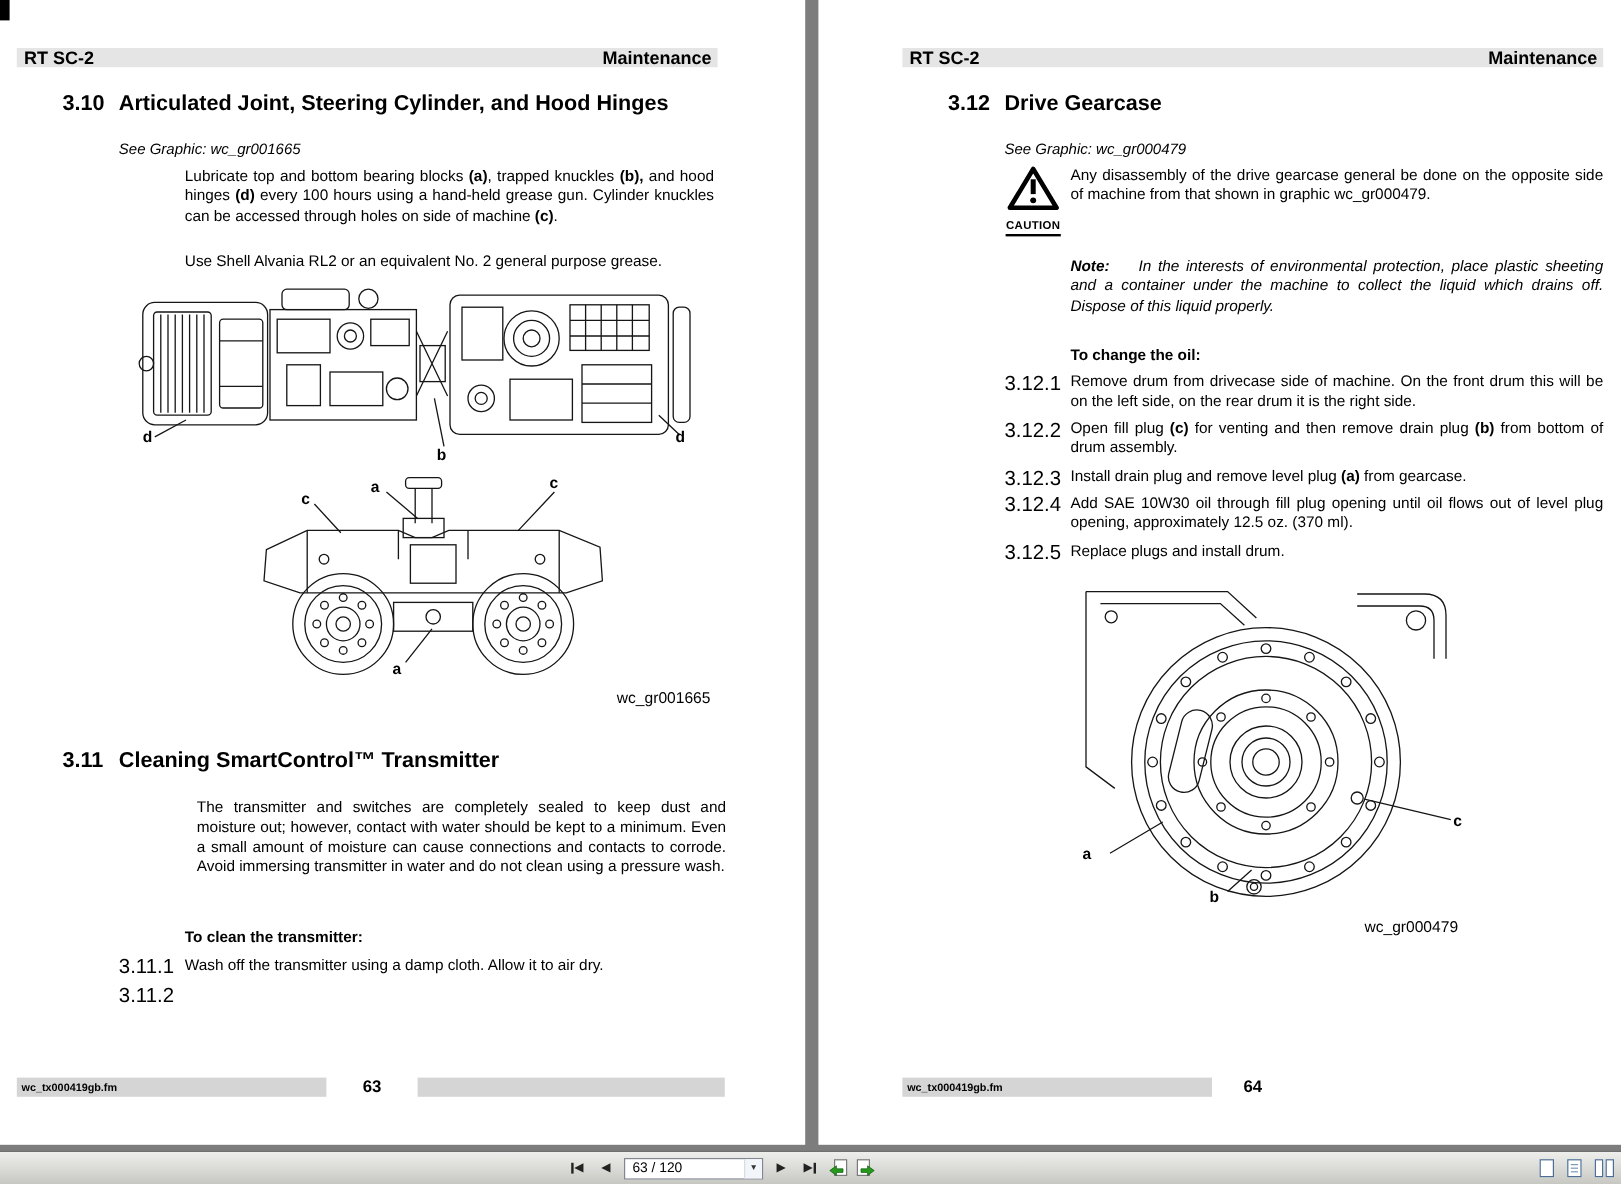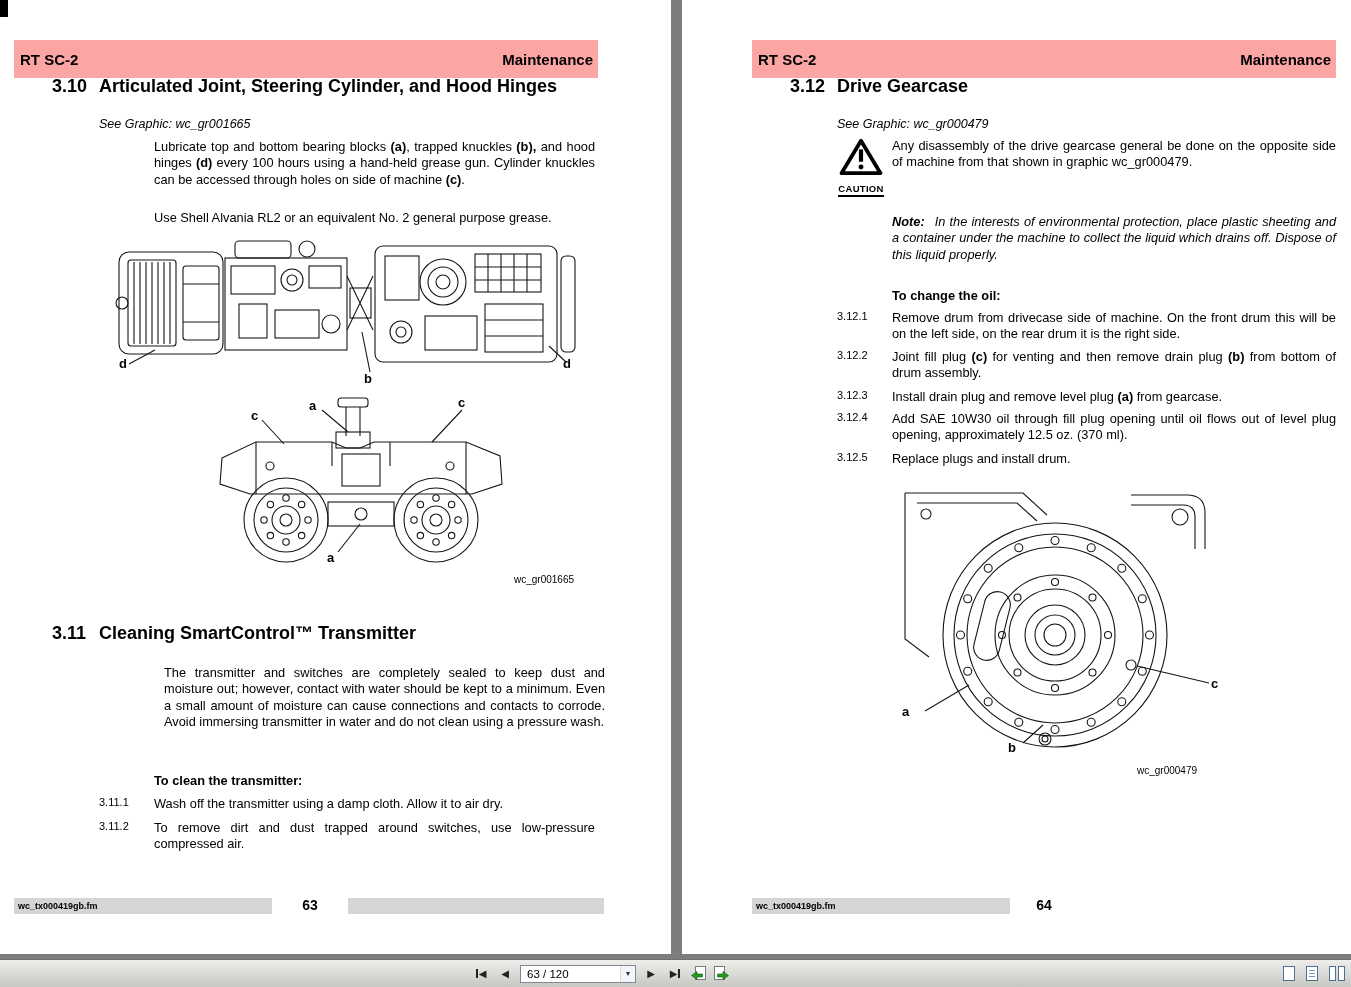--- a/index.html
+++ b/index.html
@@ -4,36 +4,36 @@
 <style>
   * { margin:0; padding:0; box-sizing:border-box; }
   body { font-family:"Liberation Sans", sans-serif; color:#000; }
   .screen { position:relative; width:1351px; height:987px; background:#7d7d7d; overflow:hidden; }
   .corner-mark { position:absolute; left:0; top:0; width:8px; height:17px; background:#000; z-index:6; }
 
   .page { position:absolute; top:0; height:954px; background:#fff; }
   .page-left  { left:0;    width:671px; }
   .page-right { left:682px; width:669px; }
 
-  .hdr-bar { position:absolute; height:38px; background:#fca5a5; display:flex; justify-content:space-between; align-items:center; padding:0 5px 0 6px; }
+  .hdr-bar { position:absolute; height:16px; background:#e5e5e5; display:flex; justify-content:space-between; align-items:center; padding:0 5px 0 6px; }
   .hdr-bar span { font-size:15px; font-weight:bold; }
 
   .sec-num, .sec-title { position:absolute; font-size:18px; font-weight:bold; white-space:nowrap; }
   .see-graphic { position:absolute; font-size:12.5px; font-style:italic; white-space:nowrap; }
   .body-text { position:absolute; font-size:12.8px; line-height:16.3px; }
   .just { text-align:justify; }
   .italic { font-style:italic; }
   .sub-heading { position:absolute; font-size:12.8px; font-weight:bold; white-space:nowrap; }
-  .step-num { position:absolute; font-size:11px; white-space:nowrap;text-align:center; }
-  .note-label { font-weight:bold; font-style:italic; padding-right:10px; }
+  .step-num { position:absolute; font-size:17px; white-space:nowrap;text-align:center; }
+  .note-label { font-weight:bold; font-style:italic; padding-right:24px; }
 
   .fig { position:absolute; }
   .fig svg { display:block; width:100%; height:100%; }
   .fig-label { position:absolute; font-size:13px; font-weight:bold; line-height:14px; }
-  .fig-caption { position:absolute; font-size:10px; white-space:nowrap; }
+  .fig-caption { position:absolute; font-size:13px; white-space:nowrap; }
 
   .caution-tri { position:absolute; }
   .caution-label-box { position:absolute; text-align:center; }
   .caution-label-box span { display:inline-block; font-size:9.5px; font-weight:bold; border-bottom:2px solid #000; padding-bottom:1px; letter-spacing:.3px; }
 
   .footer-bar { position:absolute; height:16px; background:#d5d5d5; overflow:hidden; }
   .footer-file { font-size:9px; font-weight:bold; line-height:16px; padding-left:4px; white-space:nowrap; }
   .page-num { position:absolute; font-size:14px; font-weight:bold; text-align:center; }
 
   .toolbar { position:absolute; left:0; right:0; top:959px; height:28px;
@@ -168,21 +168,20 @@
 
     <div class="sec-num" style="left:52px;top:623px">3.11</div>
     <div class="sec-title" style="left:99px;top:623px">Cleaning SmartControl™ Transmitter</div>
 
     <div class="body-text just" style="left:164px;top:665px;width:441px">The transmitter and switches are completely sealed to keep dust and moisture out; however, contact with water should be kept to a minimum. Even a small amount of moisture can cause connections and contacts to corrode. Avoid immersing transmitter in water and do not clean using a pressure wash.</div>
     <div class="sub-heading" style="left:154px;top:773px">To clean the transmitter:</div>
 
     <div class="step-num" style="left:99px;top:796px">3.11.1</div>
     <div class="body-text" style="left:154px;top:796px;width:441px">Wash off the transmitter using a damp cloth. Allow it to air dry.</div>
     <div class="step-num" style="left:99px;top:820px">3.11.2</div>
-    <div class="body-text just" style="left:154px;top:820px;width:441px">To remove dirt and dust trapped around switches, use low-pressure compressed air.</div>
 
     <div class="footer-bar" style="left:14px;top:898px;width:258px">
       <div class="footer-file">wc_tx000419gb.fm</div>
     </div>
     <div class="page-num" style="left:272px;top:897px;width:76px">63</div>
     <div class="footer-bar" style="left:348px;top:898px;width:256px"></div>
   </div>
 
   <div class="page page-right">
     <div class="hdr-bar" style="left:70px;top:40px;width:584px">
@@ -208,21 +207,21 @@
 
 
     <div class="body-text just italic" style="left:210px;top:214px;width:444px"><span class="note-label">Note:</span><span>In the interests of environmental protection, place plastic sheeting and a container under the machine to collect the liquid which drains off.  Dispose of this liquid properly.</span></div>
 
     <div class="sub-heading" style="left:210px;top:288px">To change the oil:</div>
 
     <div class="step-num" style="left:155px;top:310px">3.12.1</div>
     <div class="body-text just" style="left:210px;top:310px;width:444px">Remove drum from drivecase side of machine. On the front drum this will be on the left side, on the rear drum it is the right side.</div>
 
     <div class="step-num" style="left:155px;top:349px">3.12.2</div>
-    <div class="body-text just" style="left:210px;top:349px;width:444px"><span>Joint fill plug </span><b>(c)</b><span> for venting and then remove drain plug </span><b>(b)</b><span> from bottom of drum assembly.</span></div>
+    <div class="body-text just" style="left:210px;top:349px;width:444px"><span>Open fill plug </span><b>(c)</b><span> for venting and then remove drain plug </span><b>(b)</b><span> from bottom of drum assembly.</span></div>
 
     <div class="step-num" style="left:155px;top:389px">3.12.3</div>
     <div class="body-text" style="left:210px;top:389px;width:444px"><span>Install drain plug and remove level plug </span><b>(a)</b><span> from gearcase.</span></div>
 
     <div class="step-num" style="left:155px;top:411px">3.12.4</div>
     <div class="body-text just" style="left:210px;top:411px;width:444px">Add SAE 10W30 oil through fill plug opening until oil flows out of level plug opening, approximately 12.5 oz. (370 ml).</div>
 
     <div class="step-num" style="left:155px;top:451px">3.12.5</div>
     <div class="body-text" style="left:210px;top:451px;width:444px">Replace plugs and install drum.</div>
 

